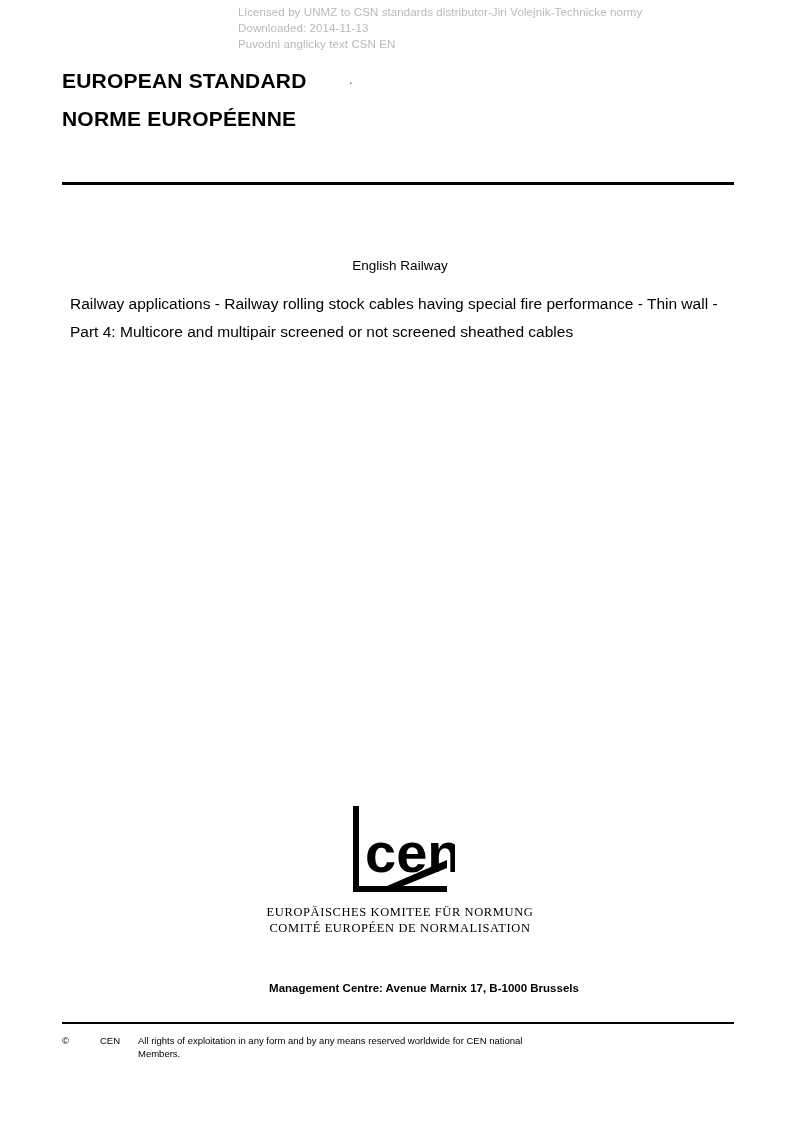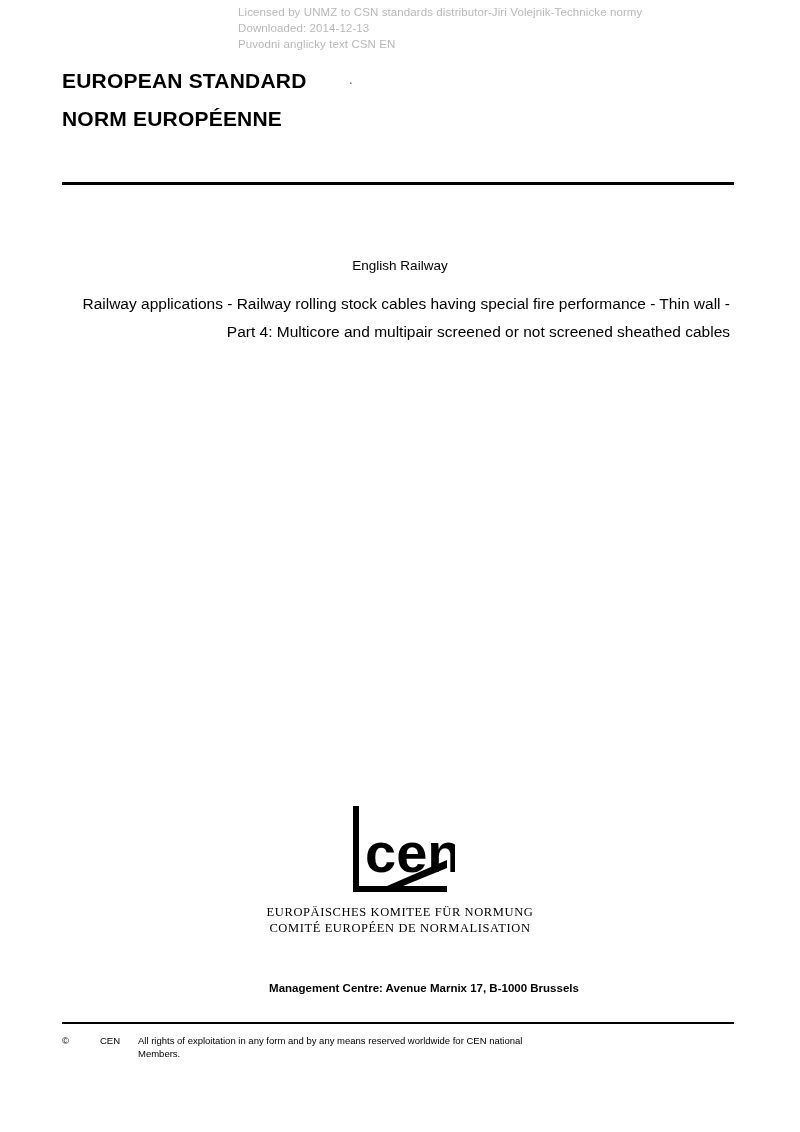--- a/index.html
+++ b/index.html
@@ -79,21 +79,21 @@
     width: 800px;
     text-align: center;
     font-size: 13.5px;
   }
 
   .doc-title {
     position: absolute;
     top: 290px;
     left: 70px;
     width: 660px;
-    text-align: right;
+    text-align: left;
     font-size: 15.5px;
     line-height: 28px;
   }
 
   
   .logo-wrap {
     position: absolute;
     top: 800px;
     left: 0;
     width: 800px;
@@ -154,27 +154,27 @@
     width: 420px;
   }
 </style>
 </head>
 <body>
 
 <div class="page">
 
   <div class="licence-block">
     <div>Licensed by UNMZ to CSN standards distributor-Jiri Volejnik-Technicke normy</div>
-    <div>Downloaded: 2014-12-13</div>
+    <div>Downloaded: 2014-11-13</div>
     <div>Puvodni anglicky text CSN EN</div>
   </div>
 
   <div class="std-headings">
     <div class="line">EUROPEAN STANDARD</div>
-    <div class="line">NORM EUROPÉENNE</div>
+    <div class="line">NORME EUROPÉENNE</div>
   </div>
 
   <div class="dot-mark">.</div>
 
   <div class="rule rule-top"></div>
 
   <div class="english-version">English Railway</div>
 
   <div class="doc-title">Railway applications - Railway rolling stock cables having special fire performance - Thin wall - Part 4: Multicore and multipair screened or not screened sheathed cables</div>
 

